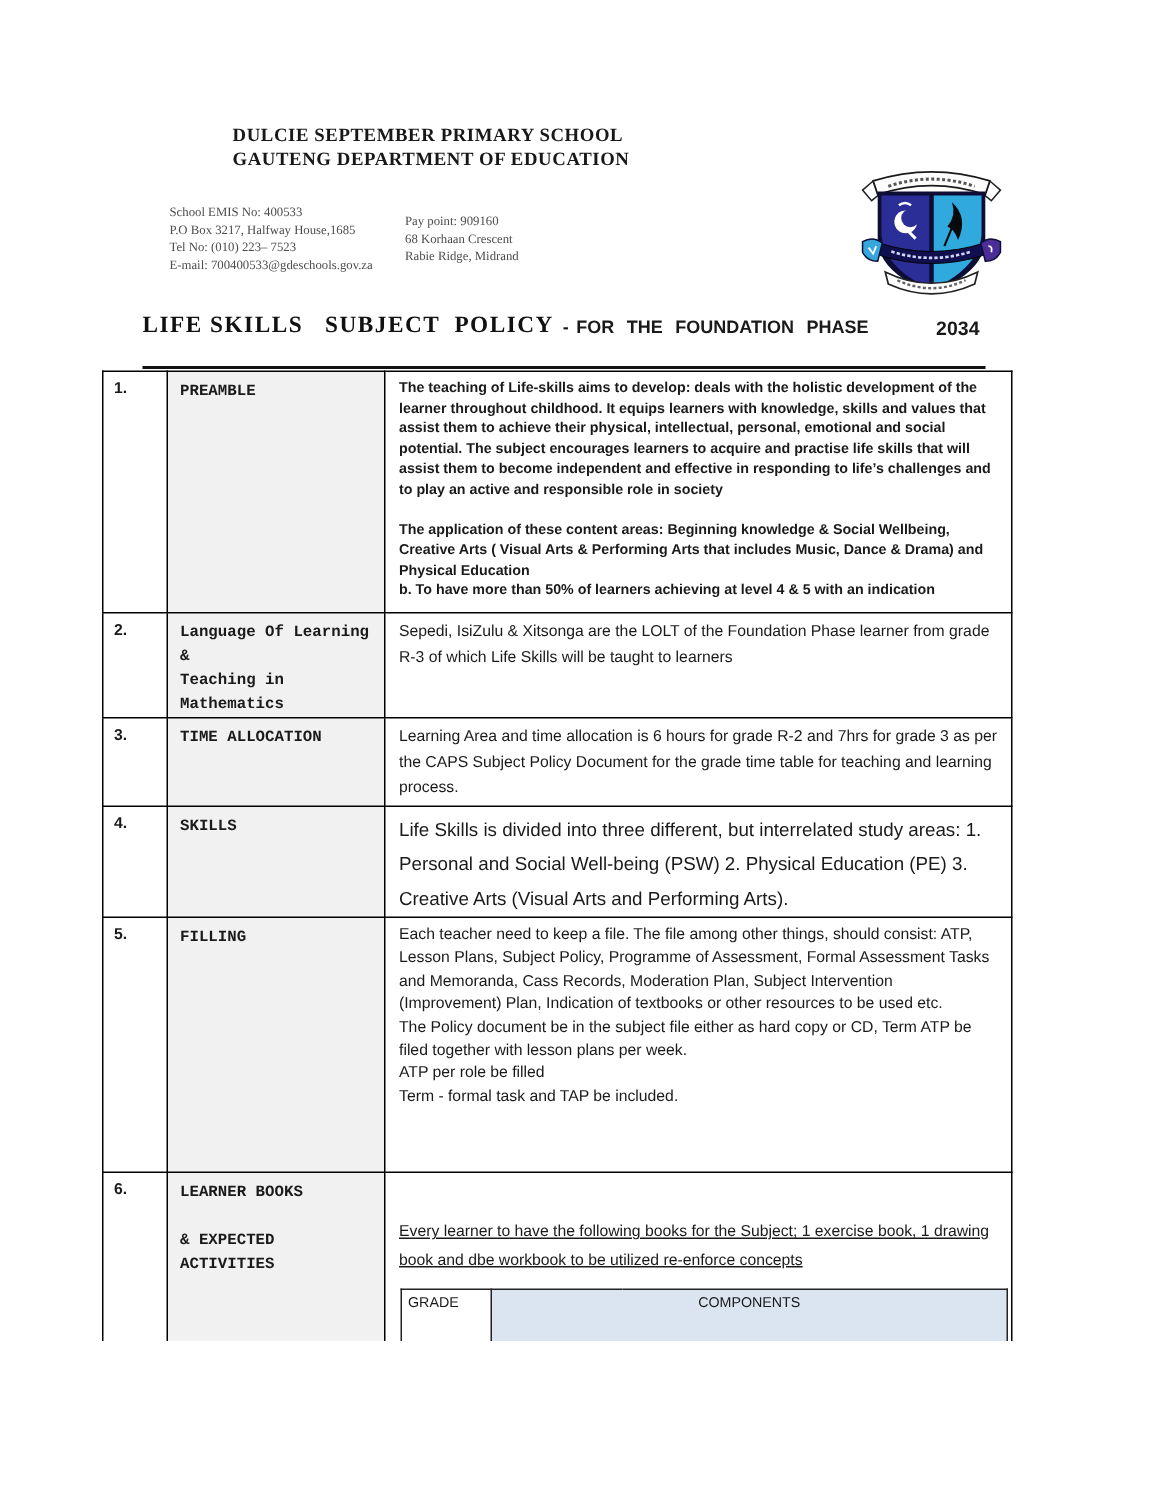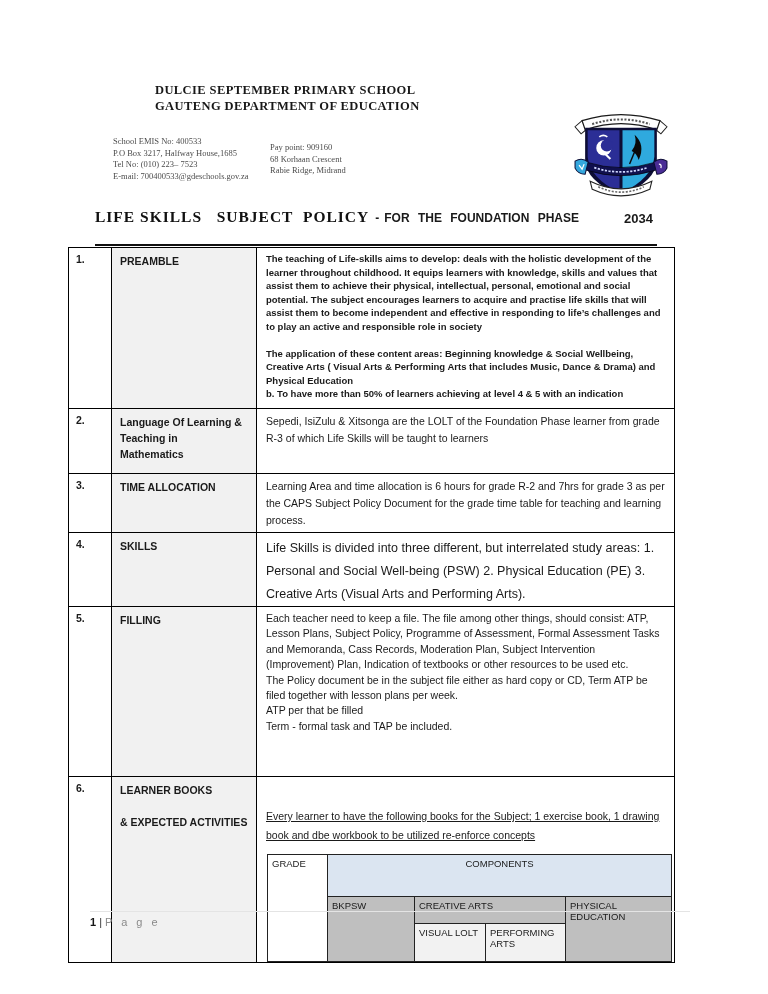--- a/index.html
+++ b/index.html
@@ -1,18 +1,18 @@
 <!DOCTYPE html>
 <html><head>
 <meta charset="utf-8">
 <style>
   html,body{margin:0;padding:0;}
   .page{
     position:relative;
-    width:768px;height:994px;
+    width:768px;height:894px;
     background:#ffffff;
     font-family:"Liberation Sans", sans-serif;
     color:#1a1a1a;
     overflow:hidden;
   }
   
   .school-head{
     position:absolute;left:155px;top:83px;
     font-family:"Liberation Serif", serif;
     font-weight:bold;font-size:12.5px;line-height:15.5px;
@@ -52,20 +52,21 @@
   table.policy td{
     border:1px solid #000;
     vertical-align:top;
     overflow:hidden;
   }
   td.num{font-weight:bold;font-size:10.5px;padding:5px 2px 0 7px;background:#fff;}
   td.lbl{
     font-weight:bold;font-size:10.5px;line-height:16px;
     padding:5px 6px 0 8px;background:#f1f1f1;
     white-space:pre-line;
+    font-family:Liberation Mono, monospace;
   }
   td.cnt{padding:4px 9px 0 9px;background:#fff;}
   td.cnt p{margin:0;}
   
   tr.r1{height:161px;}
   tr.r1 td.cnt{font-weight:bold;font-size:9.5px;line-height:13.6px;}
   tr.r1 .gap{margin-top:13px;}
   tr.r2{height:65px;}
   tr.r3{height:59px;}
   tr.r4{height:71px;}
@@ -208,21 +209,21 @@
         <p>Life Skills is divided into three different, but interrelated study areas: 1. Personal and Social Well-being (PSW) 2. Physical Education (PE) 3. Creative Arts (Visual Arts and Performing Arts).</p>
       </td>
     </tr>
 
     <tr class="r5">
       <td class="num">5.</td>
       <td class="lbl">FILLING</td>
       <td class="cnt">
         <p>Each teacher need to keep a file. The file among other things, should consist: ATP, Lesson Plans, Subject Policy, Programme of Assessment, Formal Assessment Tasks and Memoranda, Cass Records, Moderation Plan, Subject Intervention (Improvement) Plan, Indication of textbooks or other resources to be used etc.</p>
         <p class="gap">The Policy document be in the subject file either as hard copy or CD, Term ATP be filed together with lesson plans per week.</p>
-        <p class="gap">ATP per that be filled</p>
+        <p class="gap">ATP per role be filled</p>
         <p>Term -  formal task  and TAP be included.</p>
       </td>
     </tr>
 
     <tr class="r6">
       <td class="num">6.</td>
       <td class="lbl">LEARNER BOOKS
 
 &amp; EXPECTED ACTIVITIES</td>
       <td class="cnt">

